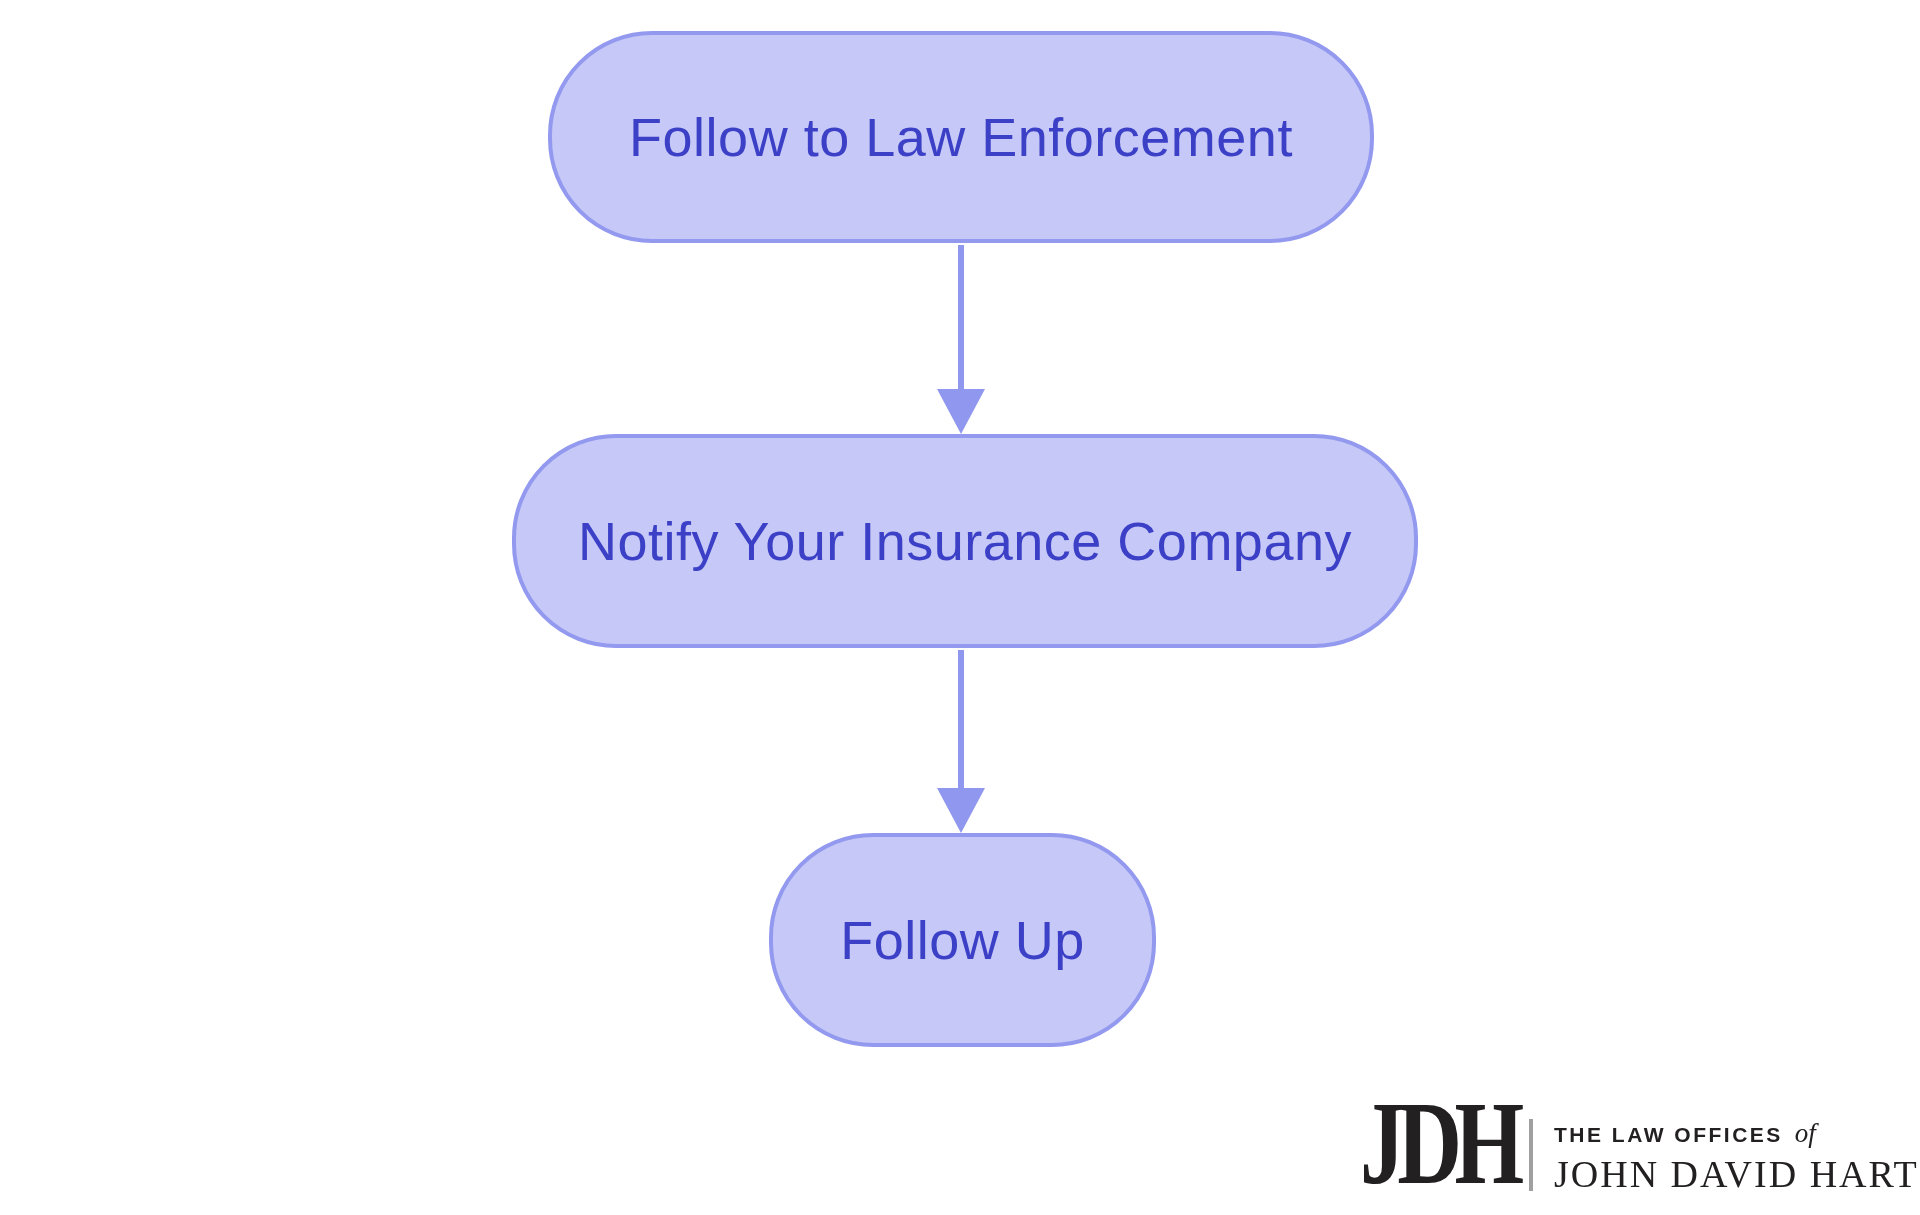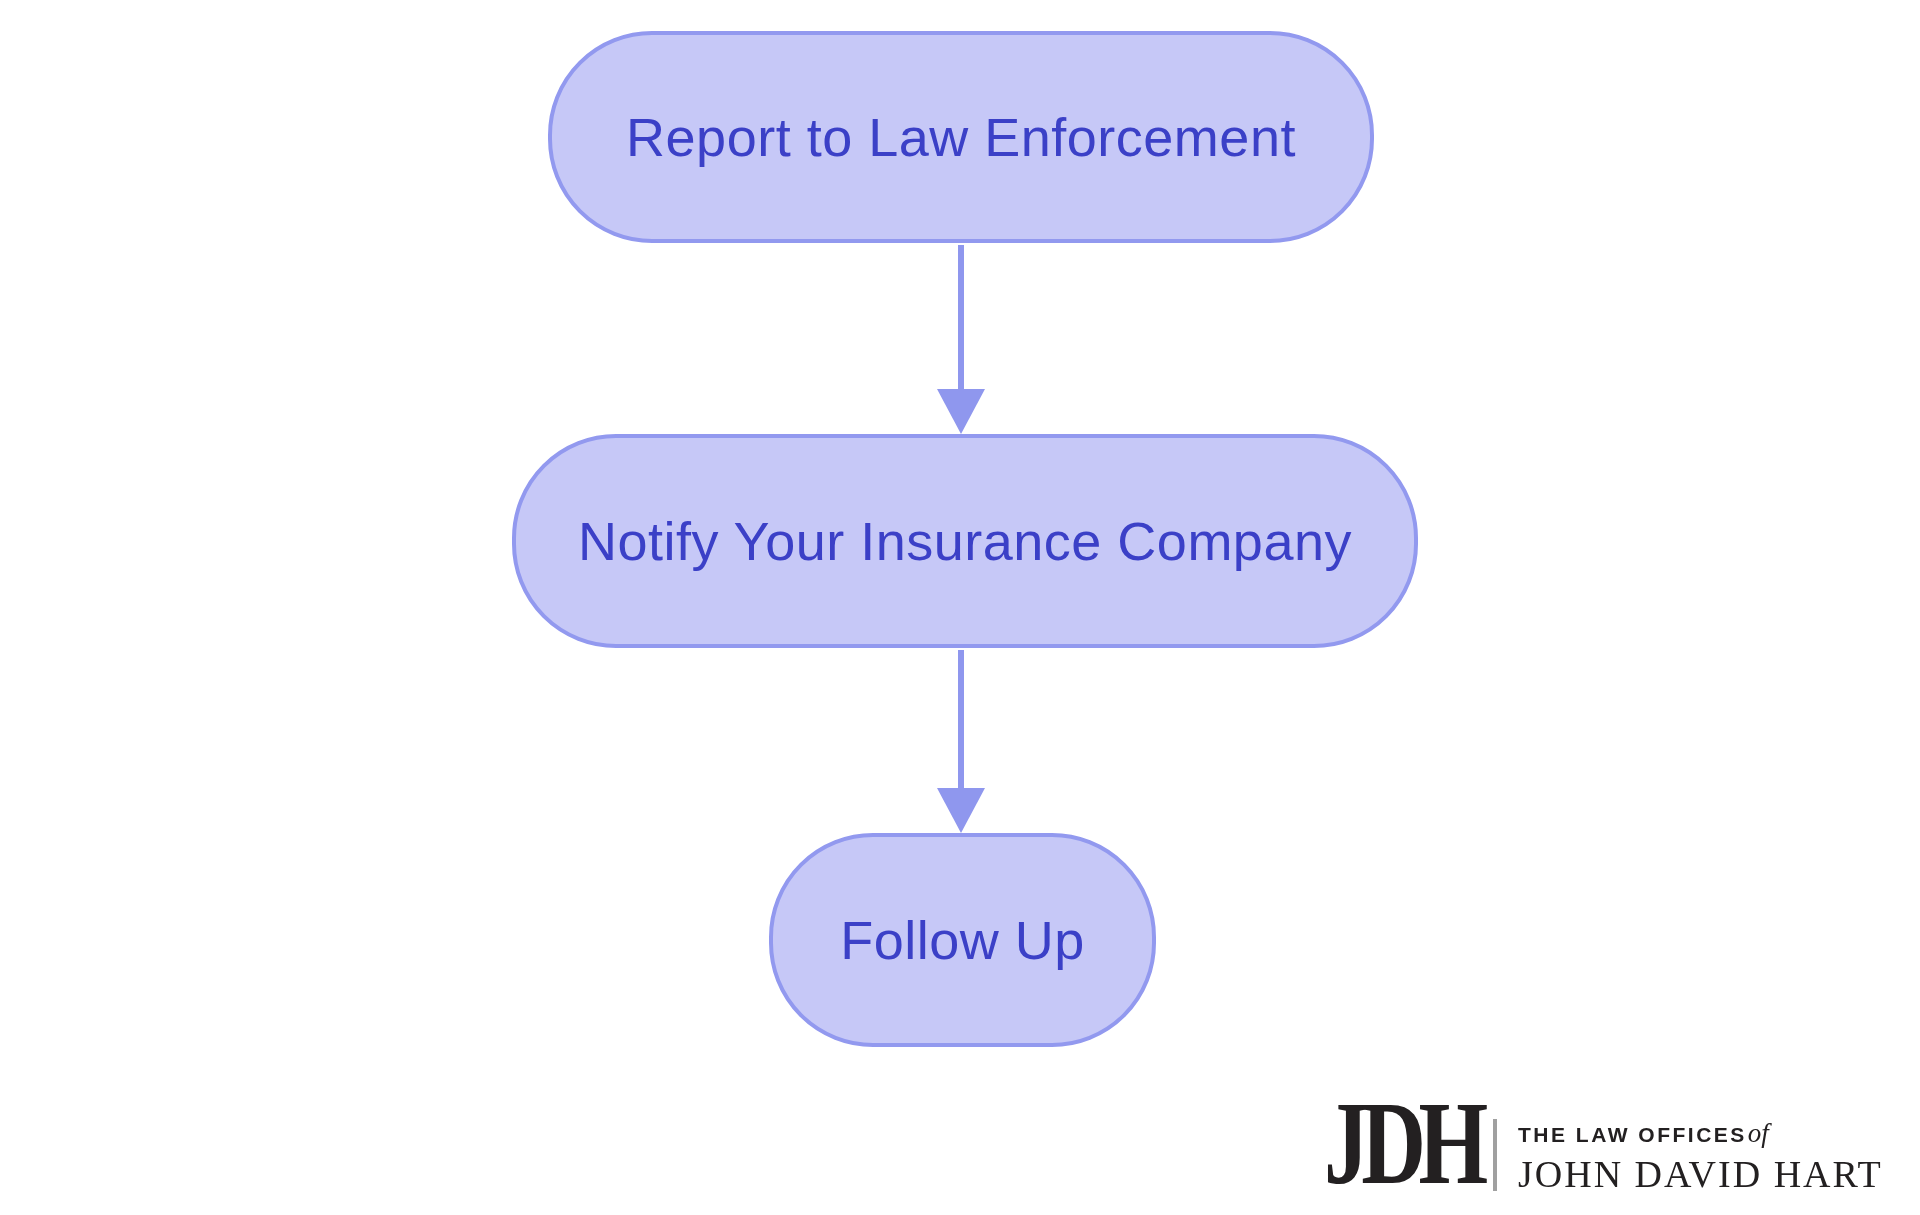--- a/index.html
+++ b/index.html
@@ -40,21 +40,21 @@
     left: 0; top: 0;
     width: 1920px; height: 1215px;
     pointer-events: none;
   }
   .edges line    { stroke: var(--arrow, #8f97ee); stroke-width: 6px; }
   .edges polygon { fill: var(--arrow, #8f97ee); }
 
   
   .logo {
     position: absolute;
-    left: 1324px;
+    left: 1360px;
     top: 1104px;
     width: 560px;
     height: 110px;
     color: var(--logo-ink, #232021);
   }
   .logo-monogram {
     position: absolute;
     left: 0;
     top: -19px;
     font-family: "Liberation Serif", serif;
@@ -81,38 +81,38 @@
     letter-spacing: 2.5px;
     line-height: 1;
     white-space: nowrap;
   }
   .logo-of {
     font-family: "Liberation Serif", serif;
     font-style: italic;
     font-weight: normal;
     font-size: 27px;
     letter-spacing: 0;
-    margin-left: 1px;
+    margin-left: 12px;
   }
   .logo-line2 {
     margin-top: 8px;
     font-family: Liberation Serif, serif;
     font-size: 38px;
     letter-spacing: 2px;
     line-height: 1;
     white-space: nowrap;
   }
 </style>
 </head>
 <body>
 
 <div class="canvas">
 
   <div class="node node-1">
-    <span class="node-label">Report to Law Enforcement</span>
+    <span class="node-label">Follow to Law Enforcement</span>
   </div>
 
   <div class="node node-3">
     <span class="node-label">Follow Up</span>
   </div>
 
   <div class="node node-2">
     <span class="node-label">Notify Your Insurance Company</span>
   </div>
 

